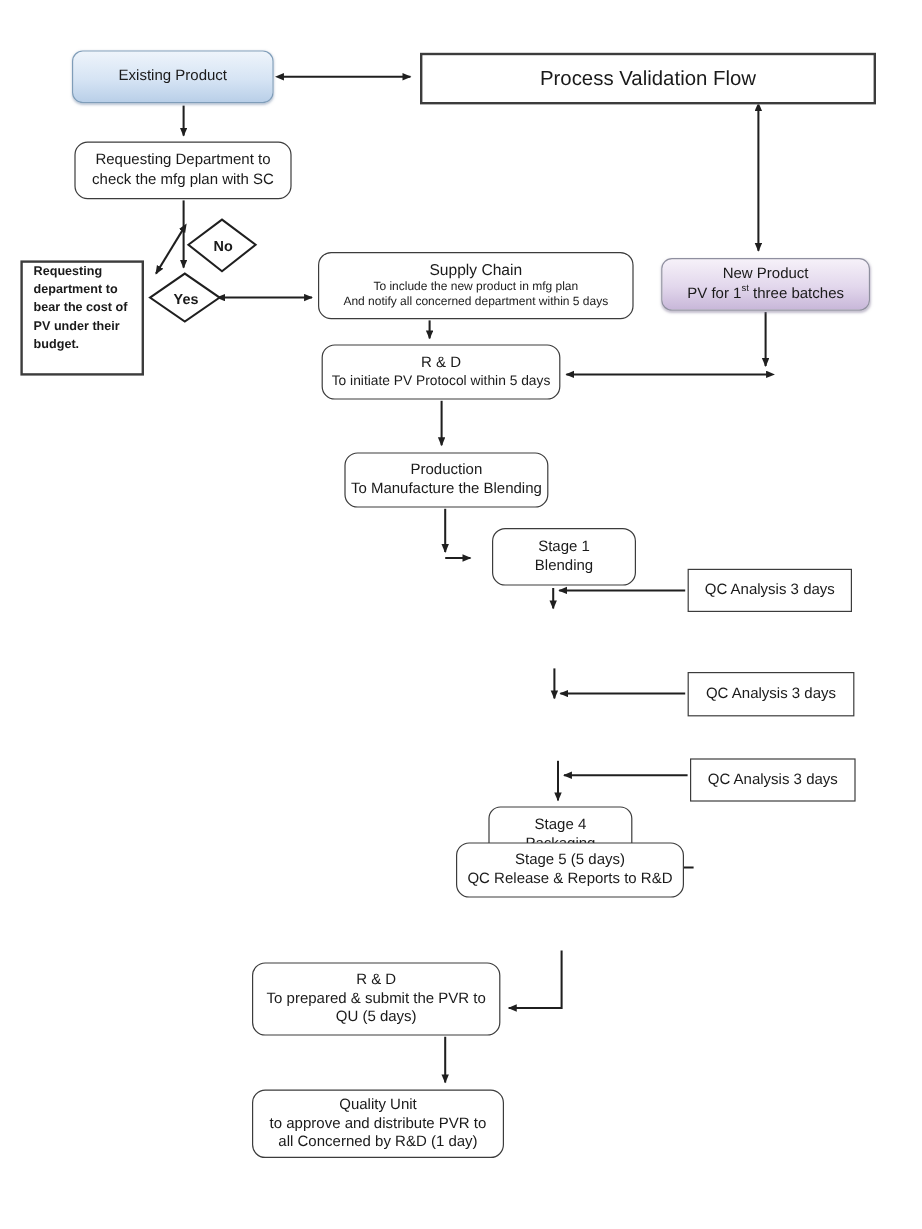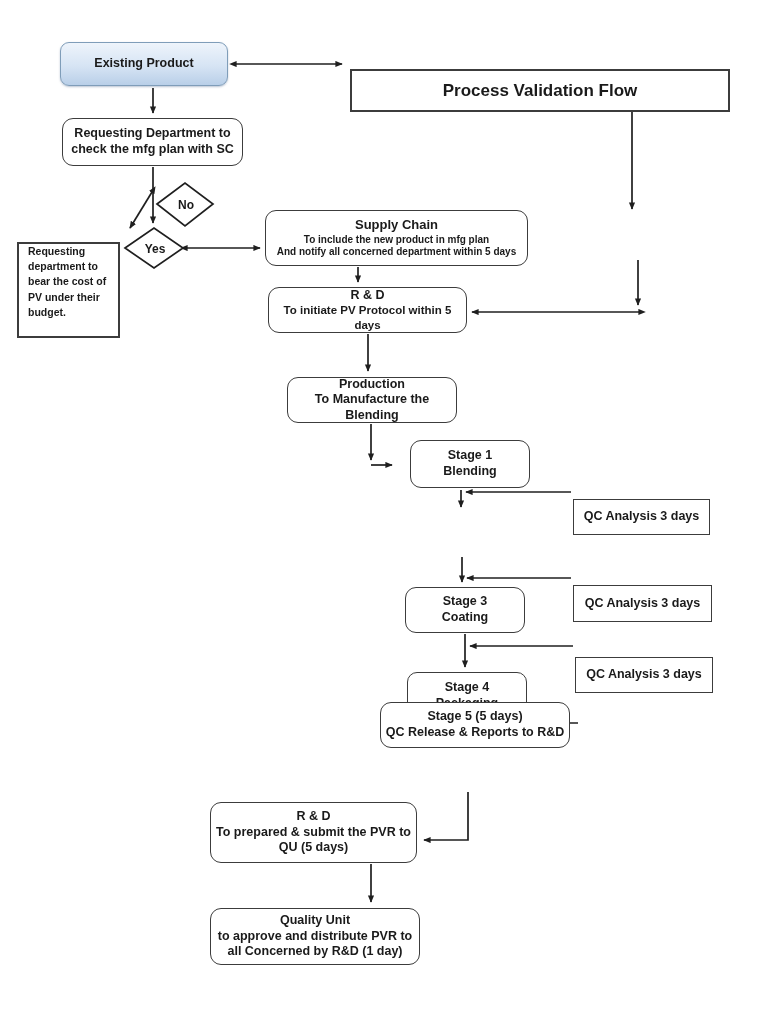--- a/index.html
+++ b/index.html
@@ -4,24 +4,24 @@
 <style>
   html,body { margin:0; padding:0; background:#ffffff; }
   .canvas {
     position:relative; width:768px; height:1024px; background:#ffffff;
     font-family:"Liberation Sans", sans-serif; color:#1a1a1a; overflow:hidden;
   }
   svg.wires { position:absolute; left:0; top:0; width:768px; height:1024px; }
   .node {
     position:absolute; box-sizing:border-box;
     display:flex; flex-direction:column; justify-content:center; 
-    text-align:center; font-weight:bold; line-height:1.25; background:#ffffff;
+    text-align:center; font-weight:normal; line-height:1.25; background:#ffffff;
   }
   .rounded { border:1.7px solid #3c3c3c; border-radius:11px; }
-  .rect    { border:1.7px solid #3c3c3c;margin-top:25px; }
+  .rect    { border:1.7px solid #3c3c3c; }
   .thick   { border-width:2px; }
   .gradient-blue {
     background:linear-gradient(to bottom,#eef4fb 0%,#d6e4f4 55%,#b9cfe8 100%);
     border:1.5px solid #7f9db9; border-radius:9px;
     box-shadow:0 1px 2px rgba(120,140,170,.5);
   }
   .gradient-purple {
     background:linear-gradient(to bottom,#f6f1f9 0%,#e2d7ec 55%,#c8b7d9 100%);
     border:1.5px solid #8f8f9f; border-radius:9px;
     box-shadow:0 1px 2px rgba(140,130,160,.5);
@@ -116,20 +116,24 @@
   <div class="node rect thick fs-small cost-text" style="left:17px; top:217px; width:103px; height:96px; justify-content:flex-start; align-items:flex-start; padding:0 6px 6px 9px;">
     <span>Requesting department to bear the cost of PV under their budget.</span>
   </div>
 
   <div class="node rounded" style="left:265px; top:210px; width:263px; height:56px;">
     <span style="font-size:13px;">Supply Chain</span>
     <span class="fs-sub">To include the new product in mfg plan</span>
     <span class="fs-sub">And notify all concerned department within 5 days</span>
   </div>
 
+  <div class="node gradient-purple fs-main" style="left:551px; top:215px; width:174px; height:44px;">
+    <span>New Product</span>
+    <span><span>PV for 1</span><sup>st</sup><span> three batches</span></span>
+  </div>
 
   <div class="node rounded" style="left:268px; top:287px; width:199px; height:46px;">
     <span style="font-size:12.5px;">R &amp; D</span>
     <span style="font-size:11.5px;">To initiate PV Protocol within 5 days</span>
   </div>
 
   <div class="node rounded fs-main" style="left:287px; top:377px; width:170px; height:46px;">
     <span>Production</span>
     <span>To Manufacture the Blending</span>
   </div>
@@ -141,24 +145,20 @@
 
   <div class="node rect fs-main" style="left:573px; top:474px; width:137px; height:36px;">
     <span>QC Analysis 3 days</span>
   </div>
 
 
   <div class="node rect fs-main" style="left:573px; top:560px; width:139px; height:37px;">
     <span>QC Analysis 3 days</span>
   </div>
 
-  <div class="node rounded fs-main" style="left:405px; top:587px; width:120px; height:46px;">
-    <span>Stage 3</span>
-    <span>Coating</span>
-  </div>
 
   <div class="node rect fs-main" style="left:575px; top:632px; width:138px; height:36px;">
     <span>QC Analysis 3 days</span>
   </div>
 
   <div class="node rounded fs-main" style="left:407px; top:672px; width:120px; height:47px;border-radius:10px;">
     <span>Stage 4</span>
     <span>Packaging</span>
   </div>
 

